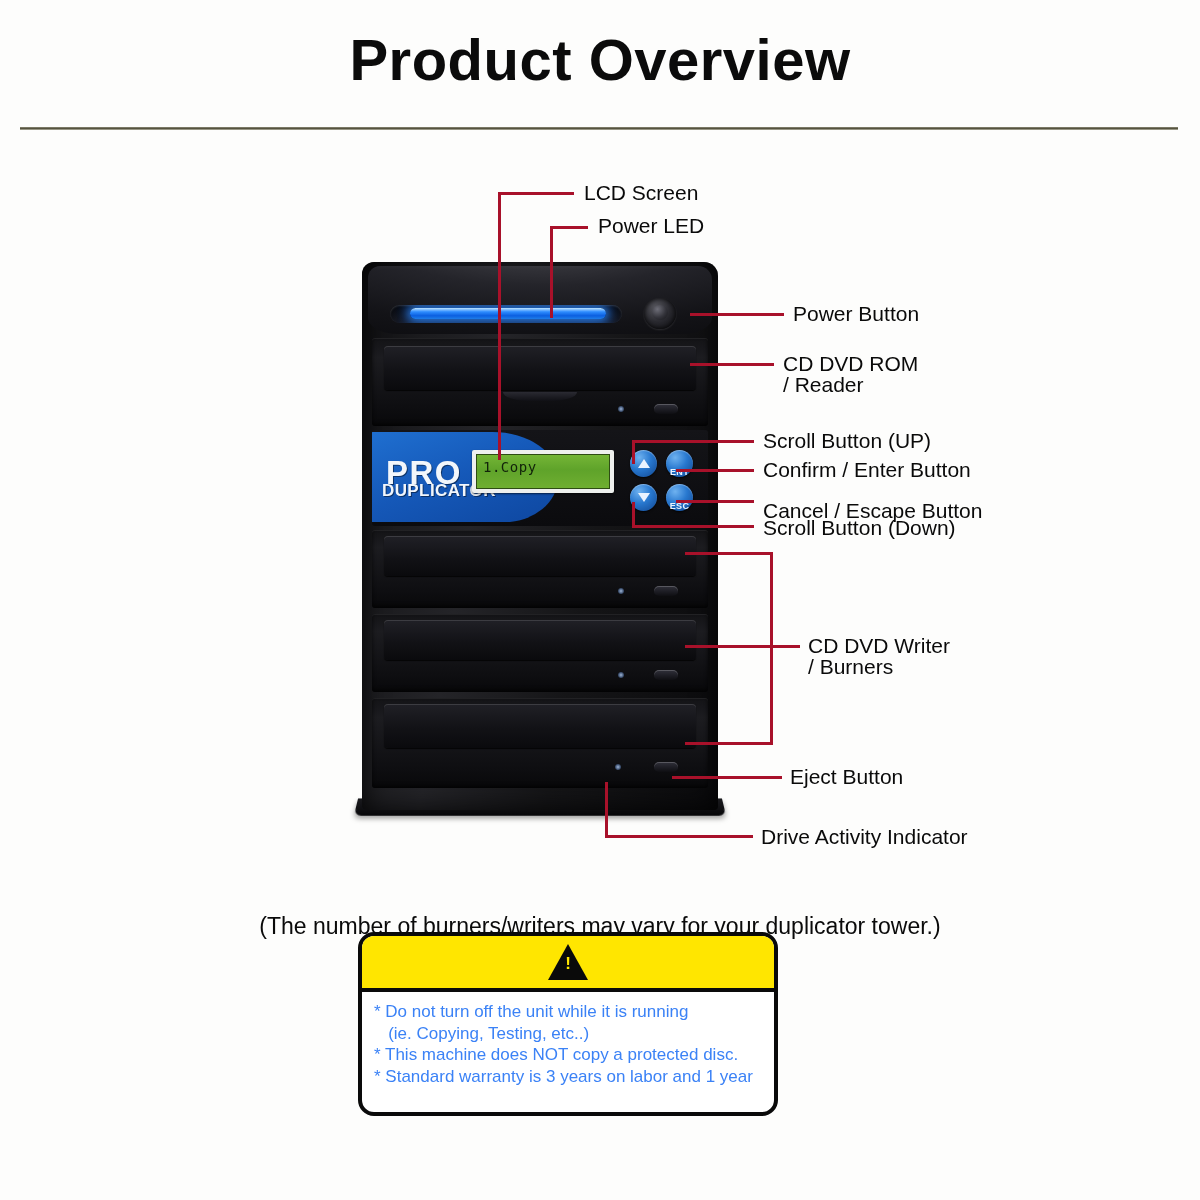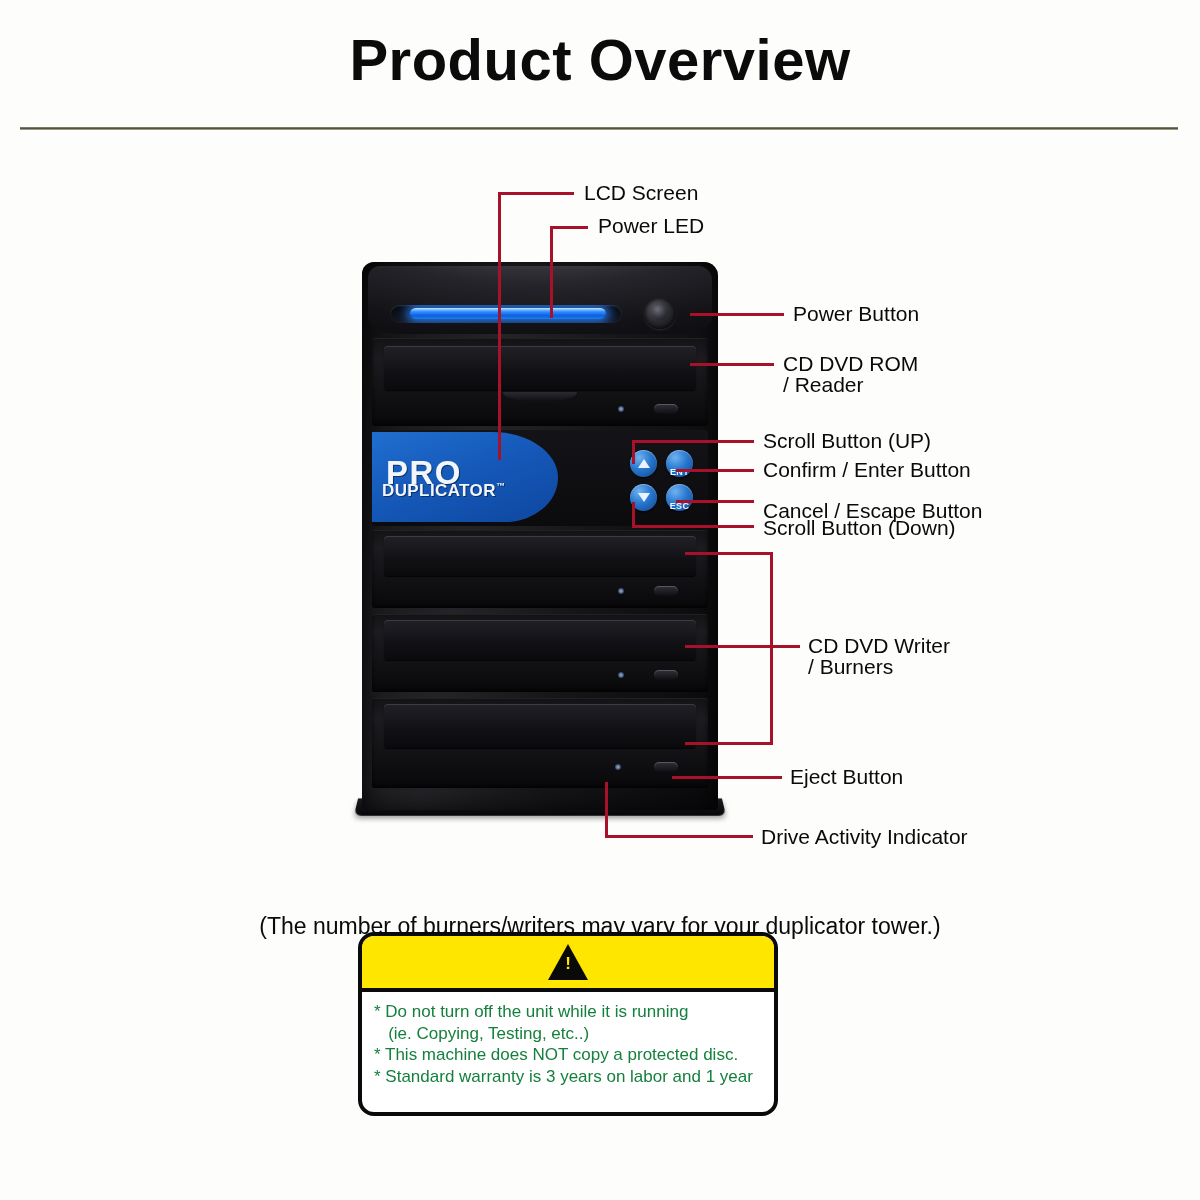--- a/index.html
+++ b/index.html
@@ -214,21 +214,21 @@
     position:absolute;left:-3px;top:12px;width:6px;
     text-align:center;color:#ffe600;font-size:17px;font-weight:bold;line-height:15px;
     font-family:"Liberation Sans", sans-serif;
   }
   .wtitle{
     font-size:38px;font-weight:bold;letter-spacing:1px;color:#0a0a0a;
     font-family:"Liberation Sans", sans-serif;
   }
   .wbody{padding:9px 12px 0 12px;}
   .wline{
-    font-size:17px;line-height:21.5px;color:#15803d;white-space:pre;
+    font-size:17px;line-height:21.5px;color:#3b82f6;white-space:pre;
     font-family:"Liberation Sans", sans-serif;
   }
 </style>
 </head>
 <body>
 
 <div class="page">
 
   <div class="title">Product Overview</div>
   <div class="hrule"></div>
@@ -252,20 +252,25 @@
       </div>
 
       <div class="panel">
         <div class="logoblob">
           <div class="logo-pro">PRO</div>
           <div class="logo-dup">
             <span>DUPLICATOR</span><span class="logo-tm">™</span>
           </div>
         </div>
 
+        <div class="lcdframe">
+          <div class="lcd">
+            <div class="lcdtext">1.Copy</div>
+          </div>
+        </div>
 
         <div class="btn" style="left:258px;top:20px;">
           <span class="tri up"></span>
         </div>
         <div class="btn" style="left:294px;top:20px;">
           <span class="txt">ENT</span>
         </div>
         <div class="btn" style="left:258px;top:54px;">
           <span class="tri dn"></span>
         </div>

